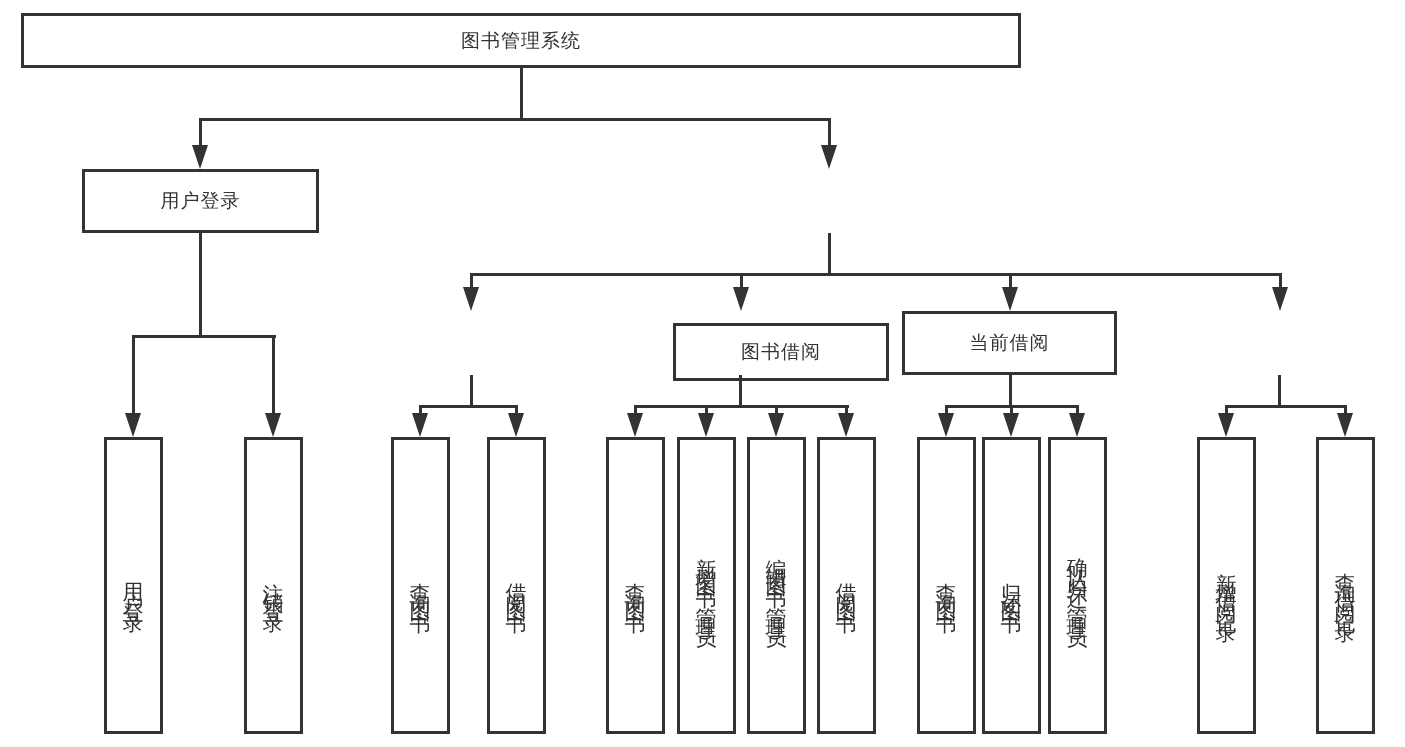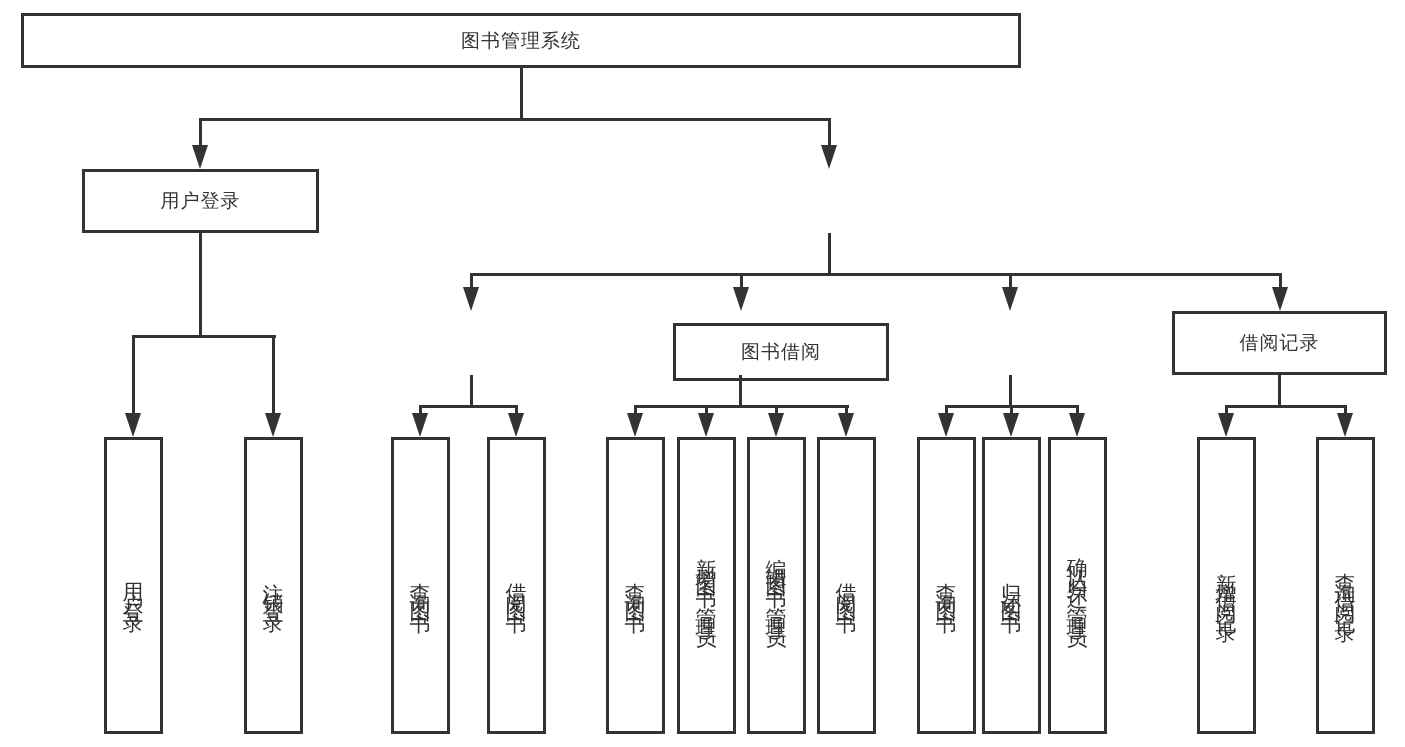--- a/index.html
+++ b/index.html
@@ -115,21 +115,21 @@
   <div class="arrow" style="left:1001px; top:273px; height:38px;">
     <div class="shaft"></div>
     <div class="tip"></div>
   </div>
   <div class="arrow" style="left:1271px; top:273px; height:38px;">
     <div class="shaft"></div>
     <div class="tip"></div>
   </div>
 
   <div class="node hbox" style="left:632px; top:323px; width:216px; height:58px;margin-left:41px;">图书借阅</div>
-  <div class="node hbox" style="left:1172px; top:311px; width:215px; height:64px;">借阅记录</div>
+  <div class="node hbox" style="left:902px; top:311px; width:215px; height:64px;">当前借阅</div>
 
   <div class="vline" style="left:469.5px; top:375px; height:30px;"></div>
   <div class="hline" style="left:418.5px; top:405px; width:99px;"></div>
   <div class="arrow" style="left:411px; top:405px; height:32px;">
     <div class="shaft"></div>
     <div class="tip"></div>
   </div>
   <div class="arrow" style="left:507px; top:405px; height:32px;">
     <div class="shaft"></div>
     <div class="tip"></div>

